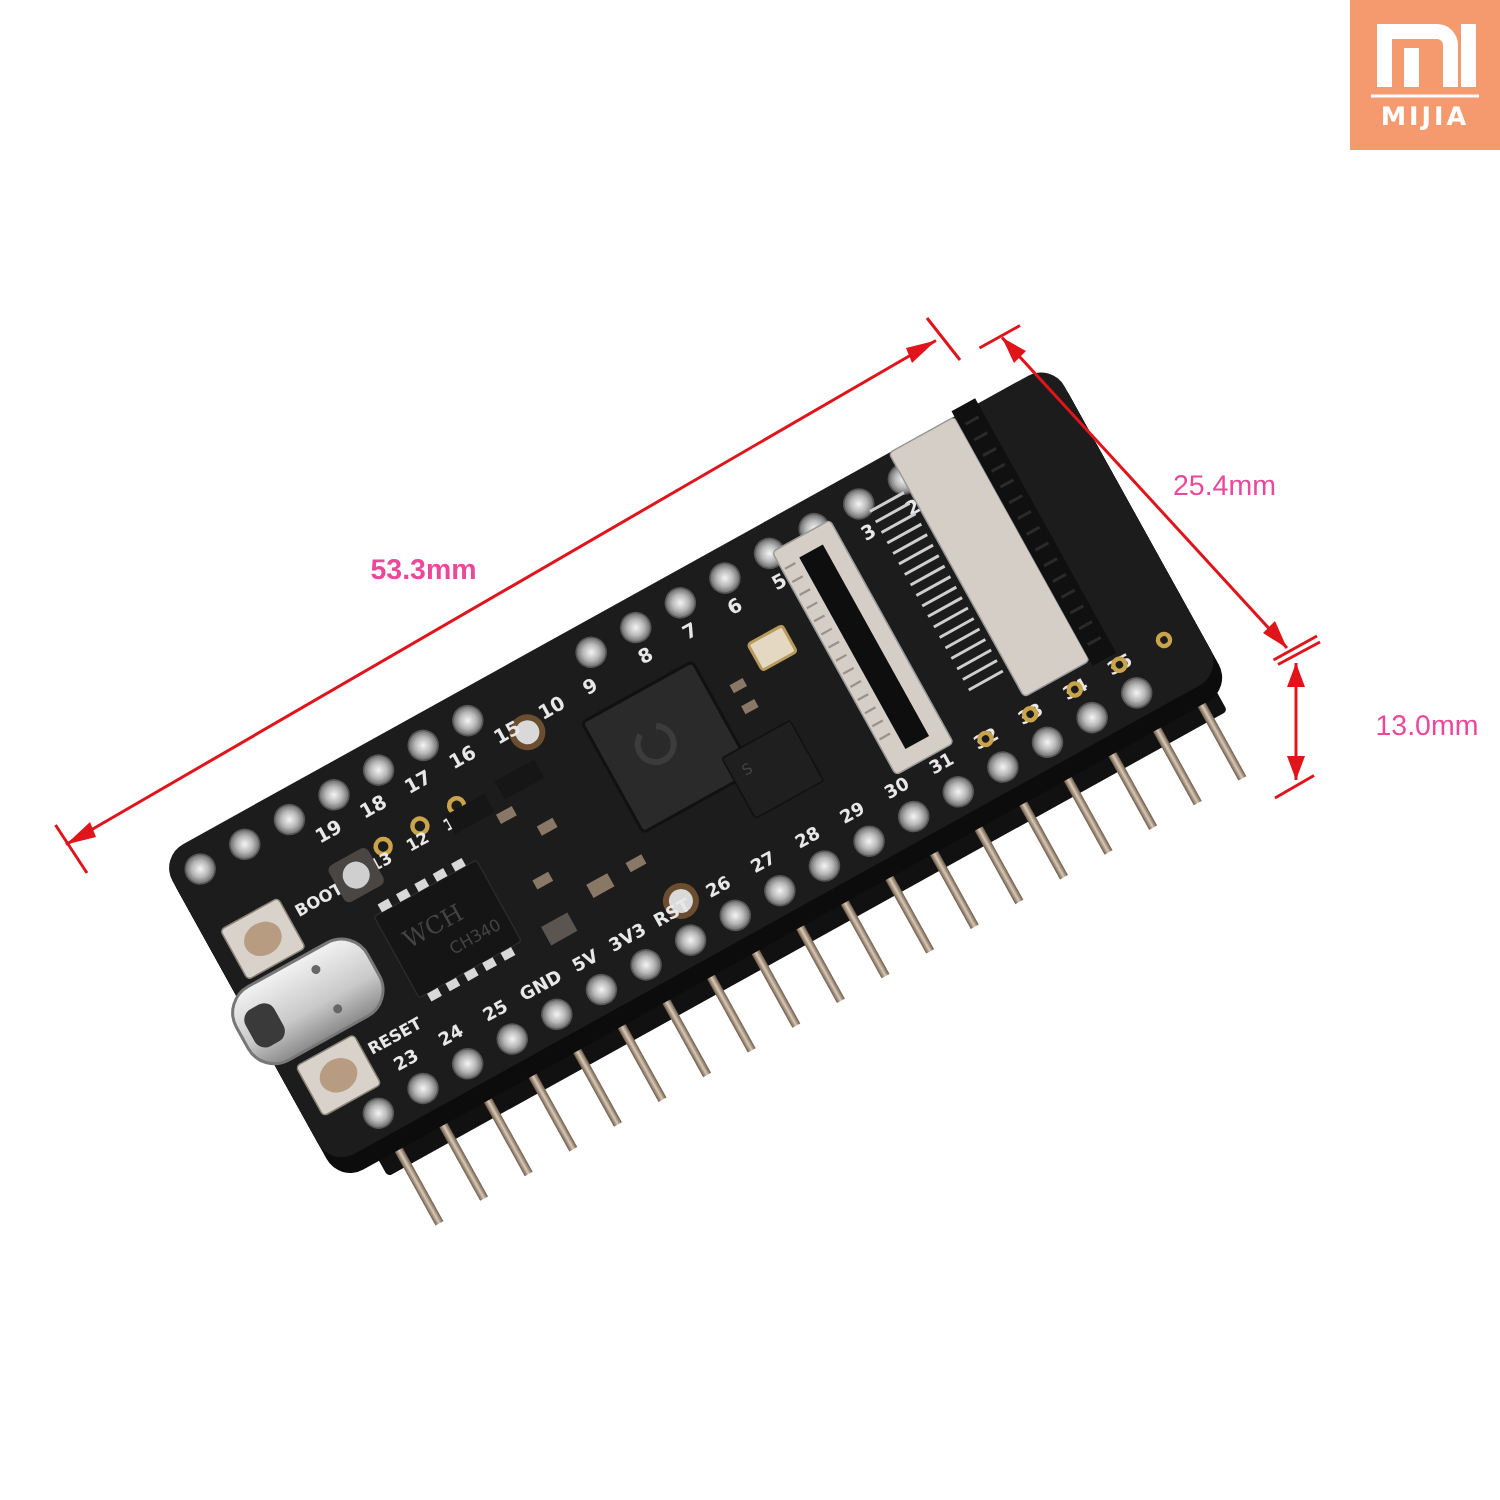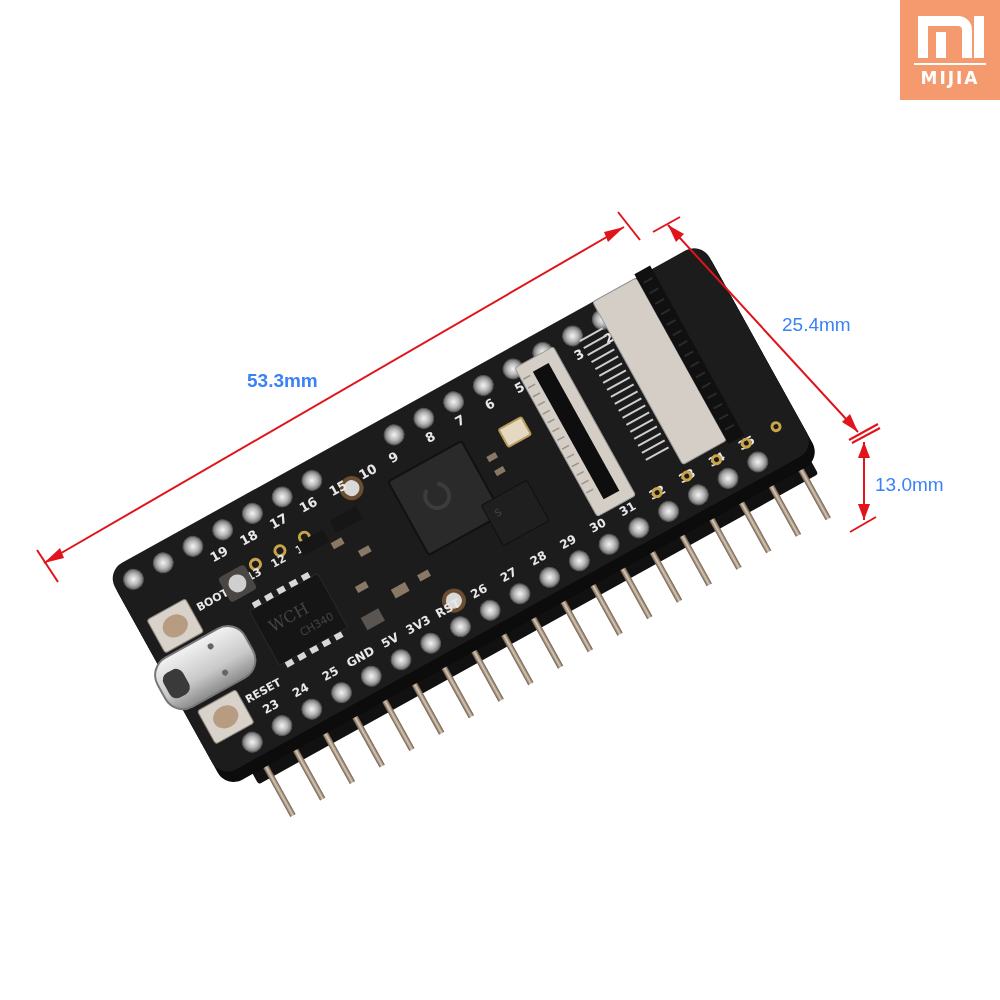--- a/index.html
+++ b/index.html
@@ -2,21 +2,21 @@
 <html><head>
 <meta charset="utf-8">
 <style>
   html,body{margin:0;padding:0;background:#ffffff;}
   body{width:1000px;height:1000px;position:relative;overflow:hidden;font-family:"Liberation Sans",sans-serif;}
   #scene{position:absolute;left:0;top:0;width:1000px;height:1000px;}
   .logo{position:absolute;left:900px;top:0;width:104px;height:100px;background:#f59a6e;}
   .logo .mark{position:absolute;left:16px;top:12px;width:68px;height:48px;}
   .logo .rule{position:absolute;left:14px;top:63px;width:72px;height:2px;background:#fff;}
   .logo .brand{position:absolute;left:0;top:68px;width:100px;text-align:center;color:#fff;font-weight:bold;font-size:17px;letter-spacing:2px;font-family:"DejaVu Sans",sans-serif;}
-  .dim-label{position:absolute;color:#3b82f6;font-size:19px;font-family:"Liberation Sans",sans-serif;white-space:nowrap;}
+  .dim-label{position:absolute;color:#ec4899;font-size:19px;font-family:"Liberation Sans",sans-serif;white-space:nowrap;}
   .silk{fill:#e8e8e8;font-family:"DejaVu Sans",sans-serif;font-weight:bold;}
 </style>
 </head>
 <body>
 
 <div id="scene">
 <svg width="1000" height="1000" viewBox="0 0 1000 1000" xmlns="http://www.w3.org/2000/svg">
   <defs>
     <radialGradient id="pad" cx="50%" cy="50%" r="50%">
       <stop offset="0%" stop-color="#f4f4f4"></stop>
@@ -320,21 +320,21 @@
     <line x1="864" y1="442" x2="864" y2="520"></line>
     <line x1="852" y1="443" x2="880" y2="428"></line>
     <line x1="850" y1="532" x2="876" y2="517"></line>
     <polygon points="864,442 858,458 870,458" stroke="none"></polygon>
     <polygon points="864,520 858,504 870,504" stroke="none"></polygon>
   </g>
 </svg>
 
 <div class="dim-label" style="left:247px;top:370px;font-weight:bold;">53.3mm</div>
 <div class="dim-label" style="left:782px;top:314px;">25.4mm</div>
-<div class="dim-label" style="left:875px;top:474px;">13.0mm</div>
+<div class="dim-label" style="left:917px;top:474px;">13.0mm</div>
 </div>
 
 <div class="logo">
   <svg class="mark" viewBox="0 0 68 48">
     <path d="M2 4 H42 a14 14 0 0 1 14 14 V46 H46 V18 a4 4 0 0 0 -4 -4 H12 V46 H2 Z" fill="#fff"></path>
     <rect x="20" y="20" width="10" height="26" fill="#fff"></rect>
     <rect x="58" y="4" width="10" height="42" fill="#fff"></rect>
   </svg>
   <div class="rule"></div>
   <div class="brand">MIJIA</div>

